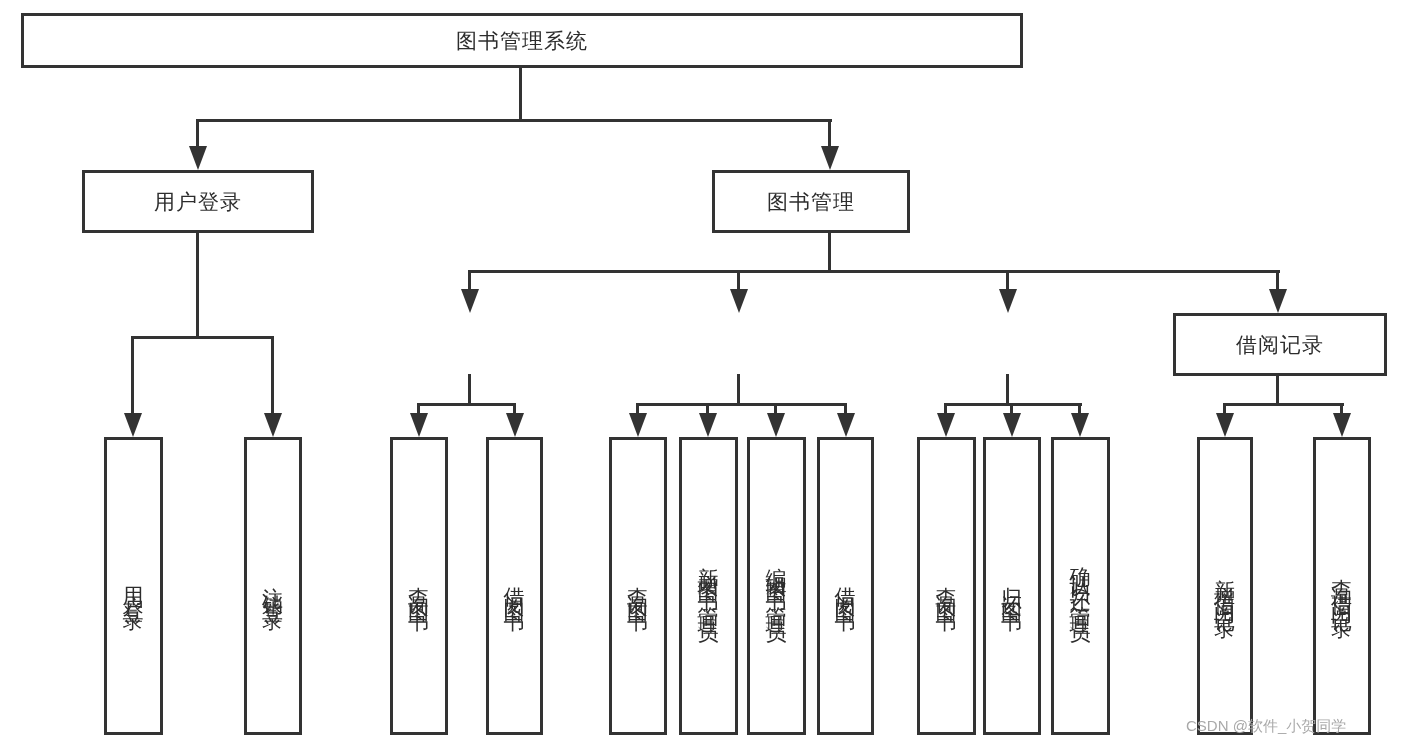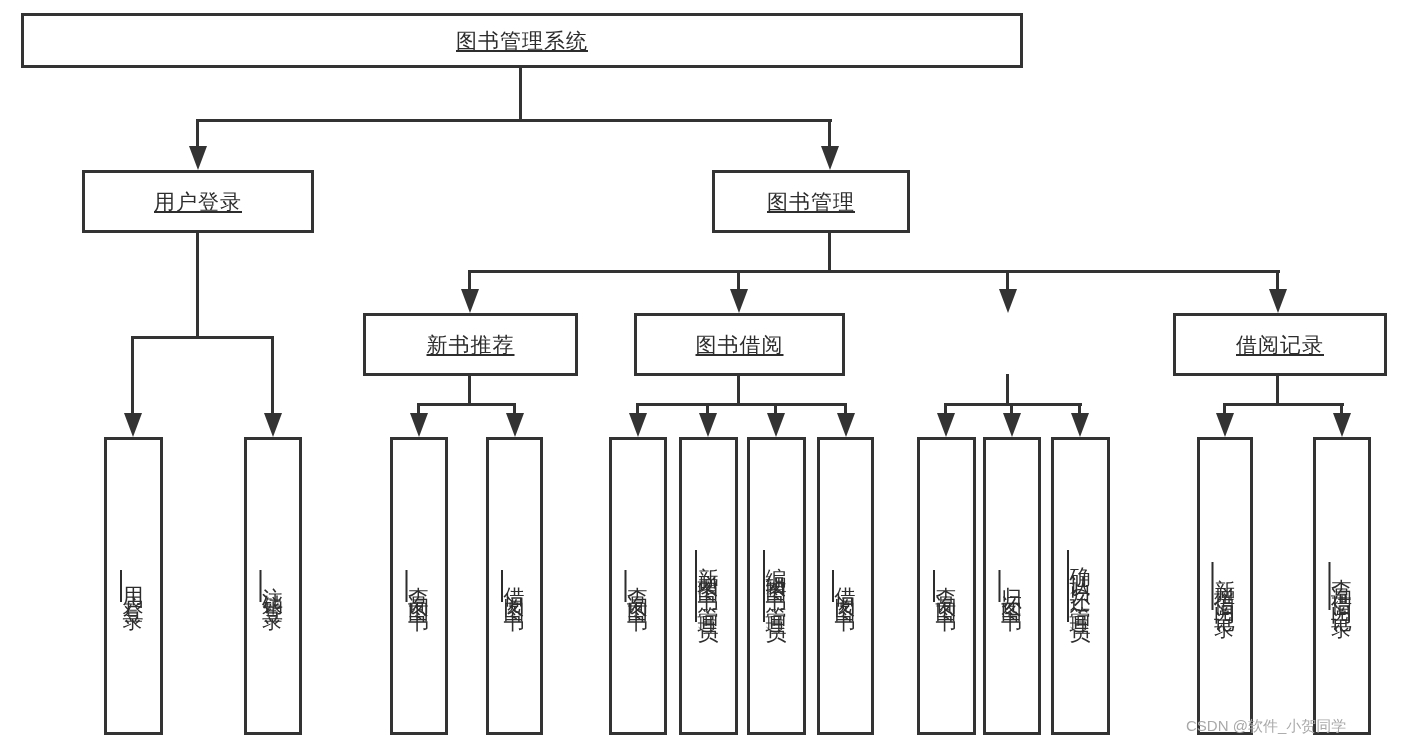--- a/index.html
+++ b/index.html
@@ -17,21 +17,20 @@
   }
   .box{
     position:absolute;
     box-sizing:border-box;
     border:3px solid var(--line);
     background:#ffffff;
     display:flex;
     align-items:center;
     justify-content:center;
     color:var(--text);
-    text-decoration:underline;
   }
   .hlabel{
     font-size:21px;
     letter-spacing:1px;
     white-space:nowrap;
   }
   .vbox span{
     writing-mode:vertical-rl;
     text-orientation:mixed;
     font-size:21px;
@@ -129,26 +128,20 @@
     <span class="hlabel">图书管理系统</span>
   </div>
 
   <div class="box" style="left:82px;top:170px;width:232px;height:63px;">
     <span class="hlabel">用户登录</span>
   </div>
   <div class="box" style="left:712px;top:170px;width:198px;height:63px;">
     <span class="hlabel">图书管理</span>
   </div>
 
-  <div class="box" style="left:363px;top:313px;width:215px;height:63px;">
-    <span class="hlabel">新书推荐</span>
-  </div>
-  <div class="box" style="left:634px;top:313px;width:211px;height:63px;">
-    <span class="hlabel">图书借阅</span>
-  </div>
   <div class="box" style="left:1173px;top:313px;width:214px;height:63px;">
     <span class="hlabel">借阅记录</span>
   </div>
 
   <div class="box vbox" style="left:104px;top:437px;width:59px;height:298px;">
     <span>用户登录</span>
   </div>
   <div class="box vbox" style="left:244px;top:437px;width:58px;height:298px;">
     <span>注销登录</span>
   </div>

